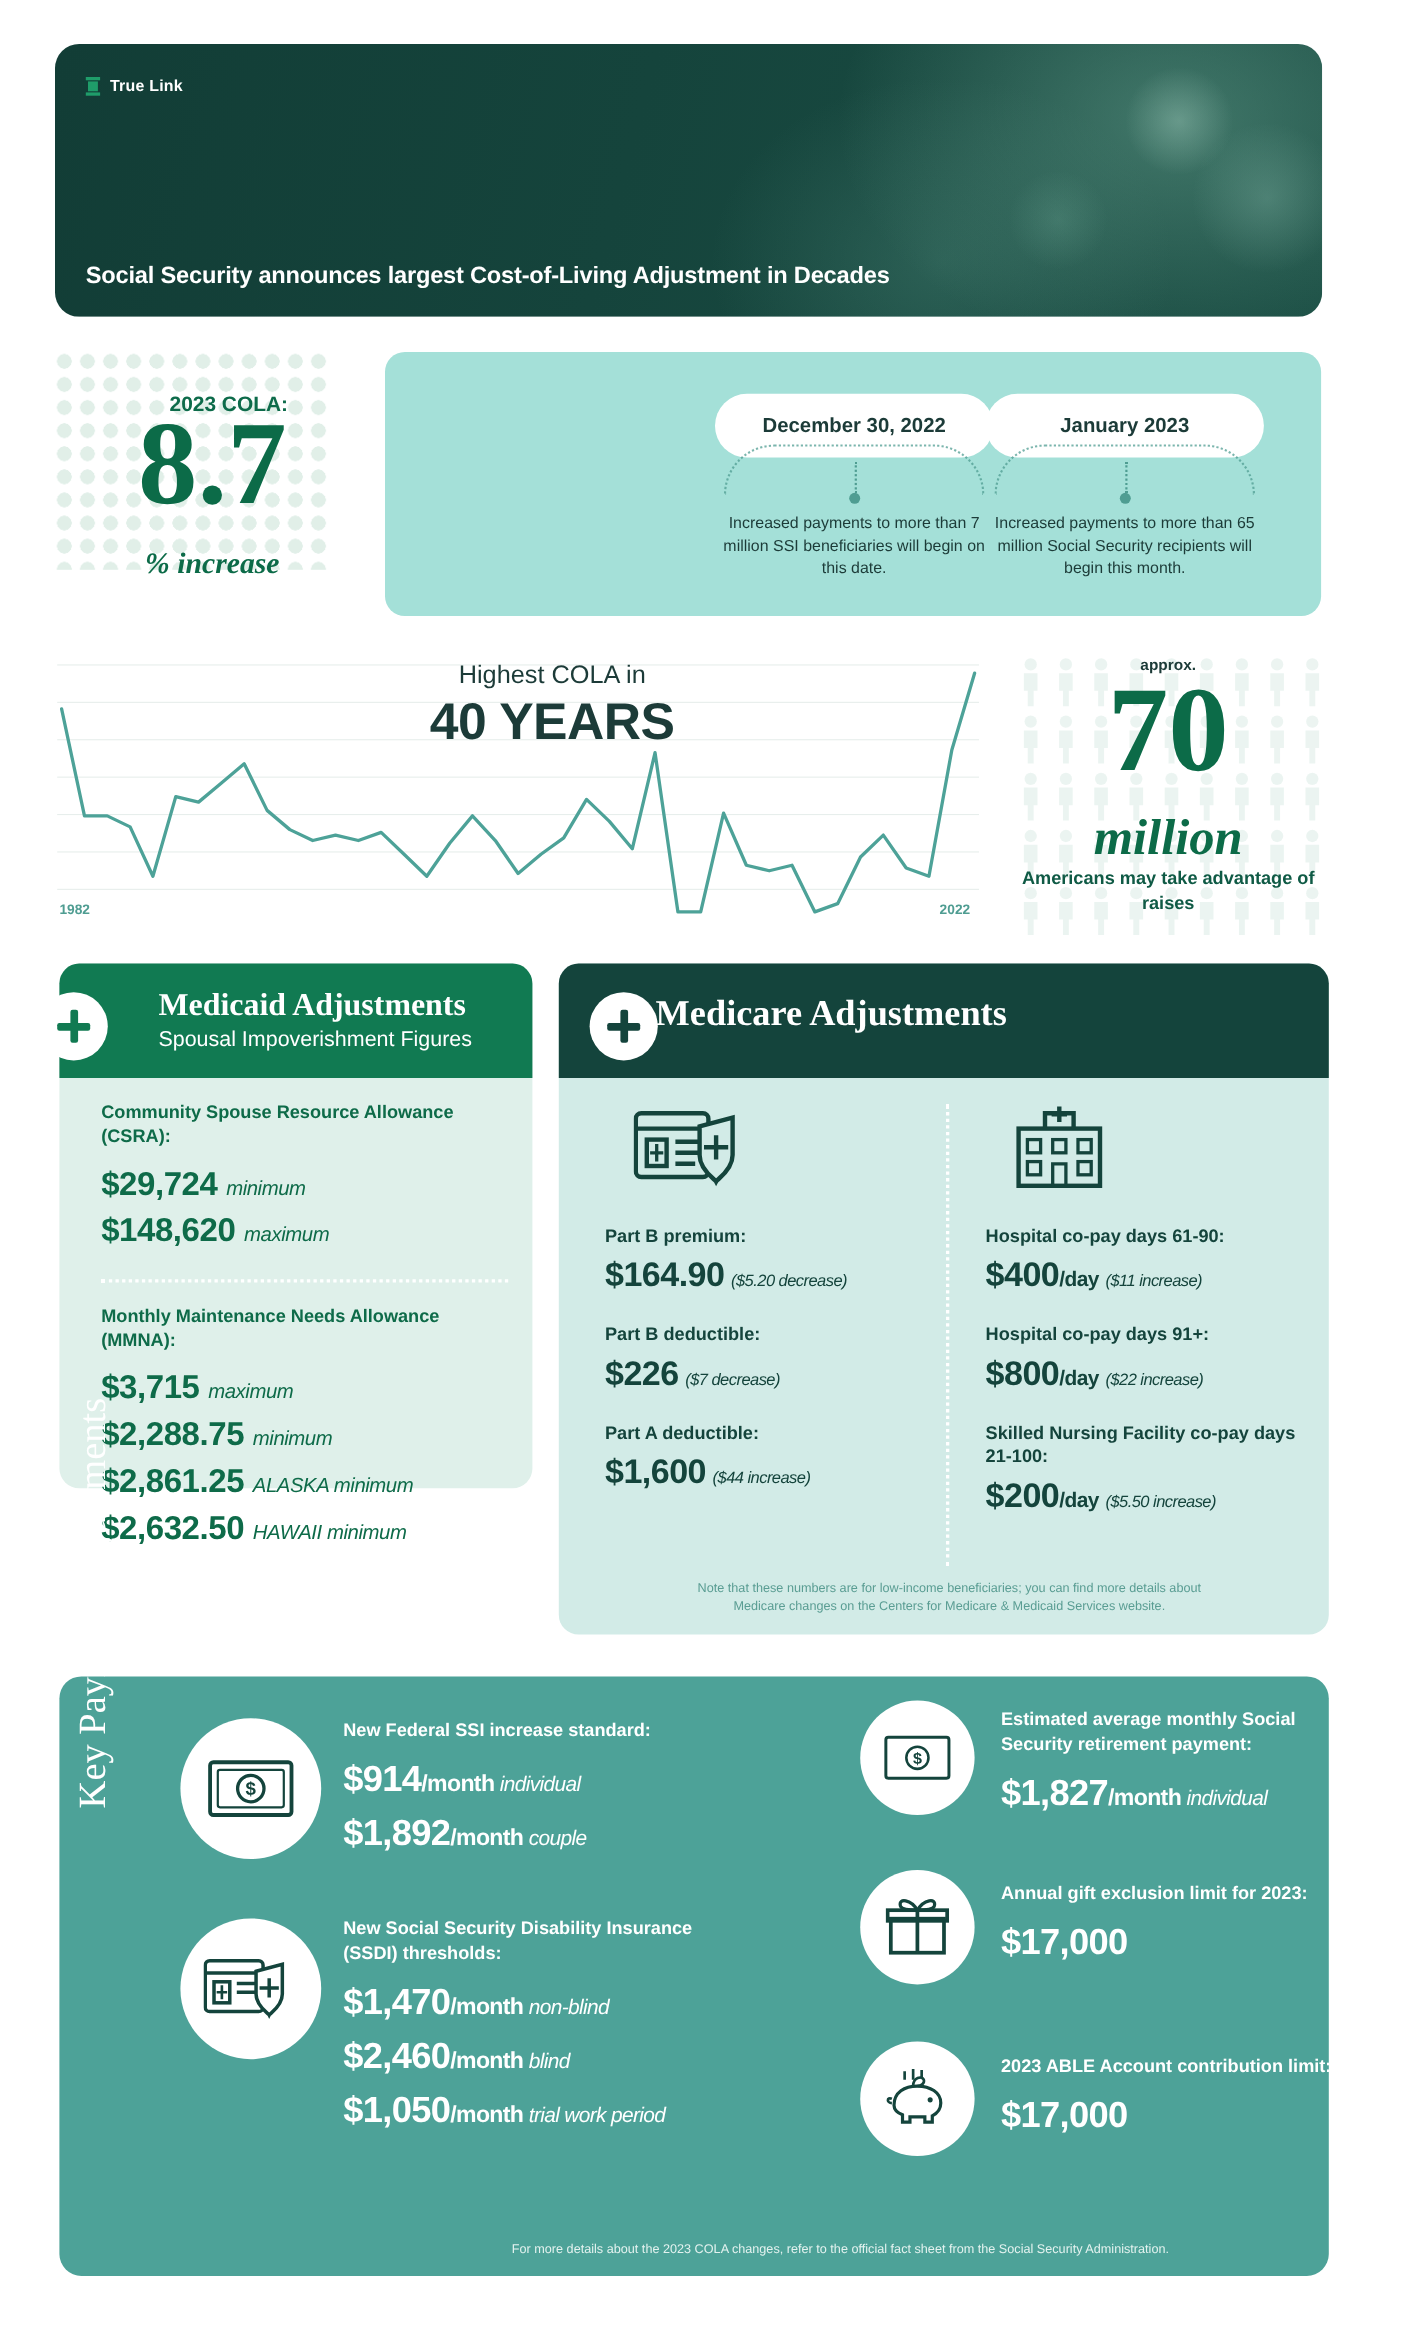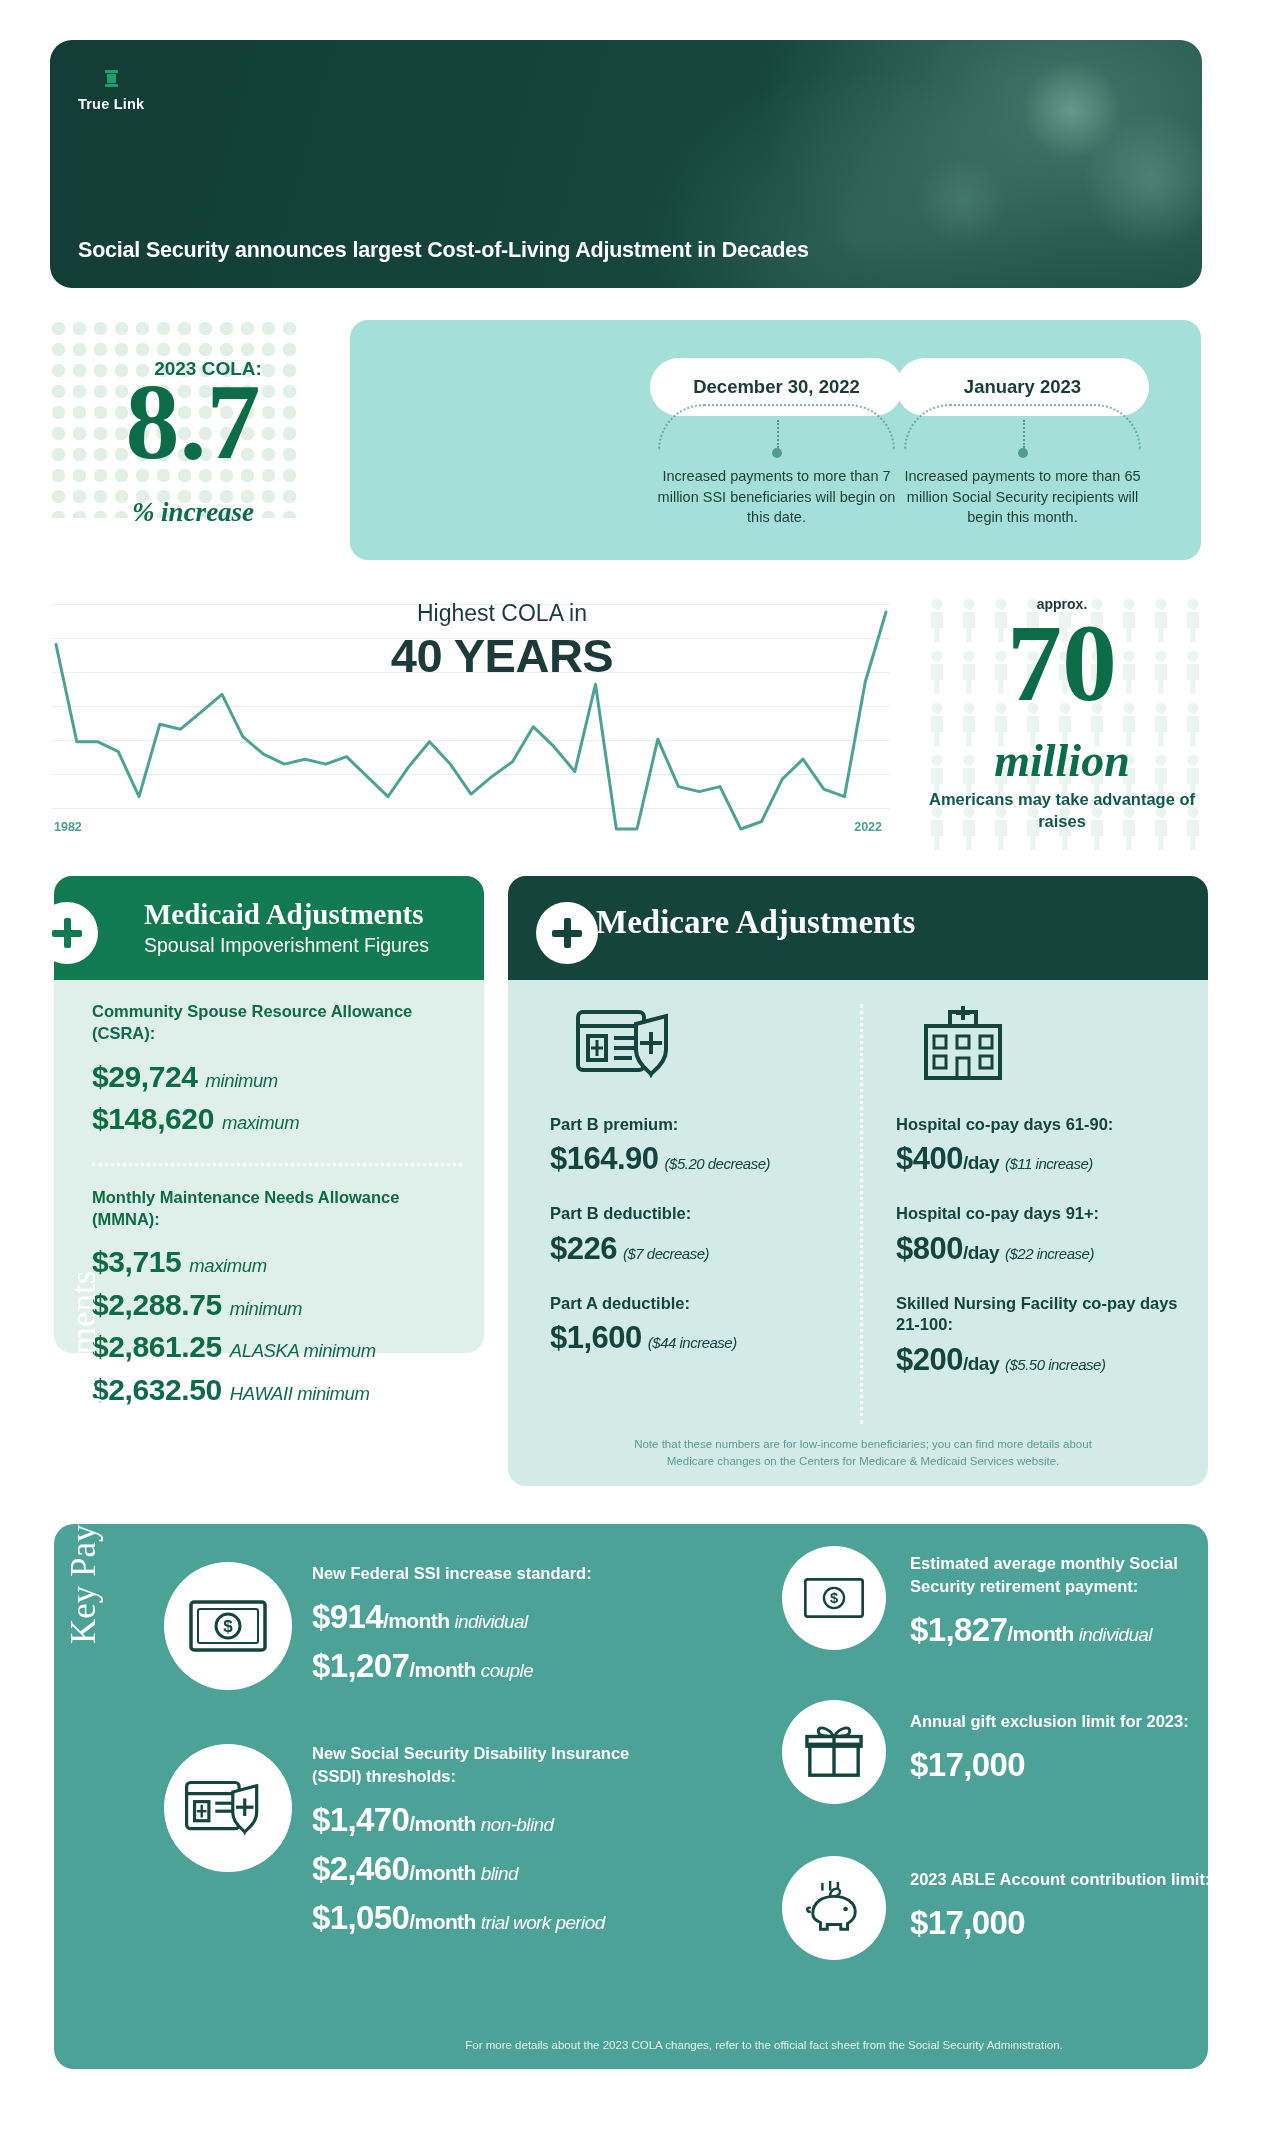--- a/index.html
+++ b/index.html
@@ -22,21 +22,21 @@
       radial-gradient(ellipse 300px 240px at 70% 80%, rgba(90,150,135,0.30) 0%, rgba(20,68,60,0.0) 70%),
       linear-gradient(105deg, #123d36 0%, #15443c 45%, #1c4f45 100%);
   }
   .header .photo-ghost {
     position: absolute; right: 0; top: 0; width: 430px; height: 248px;
     background:
       radial-gradient(circle 70px at 300px 70px, rgba(175,215,200,0.35) 0%, rgba(175,215,200,0) 70%),
       radial-gradient(circle 95px at 380px 140px, rgba(150,200,185,0.28) 0%, rgba(150,200,185,0) 72%),
       radial-gradient(circle 60px at 190px 160px, rgba(130,190,170,0.20) 0%, rgba(130,190,170,0) 75%);
   }
-  .brand { position: absolute; left: 78px; top: 70px; display: flex; align-items: center; gap: 9px; flex-direction: column; }
+  .brand { position: absolute; left: 78px; top: 70px; display: flex; align-items: flex-end; gap: 9px; }
   .brand-mark { width: 13px; height: 17px; position: relative; }
   .brand-mark i { position:absolute; left:0; width:13px; background:#1f9d6a; display:block; }
   .brand-mark i.t { top:0; height:3px; }
   .brand-mark i.m { top:4px; height:9px; left:2px; width:9px; }
   .brand-mark i.b { bottom:0; height:3px; }
   .brand-text { color:#ffffff; font-size:14.5px; font-weight:700; letter-spacing:.2px; }
 
   .h-title {
     position: absolute; left: 78px; top: 104px; width: 820px;
     font-family: "Liberation Serif", serif;
@@ -393,21 +393,21 @@
         <circle cx="40" cy="27" r="12" fill="none" stroke="#14443c" stroke-width="3"></circle>
         <text x="40" y="33" font-size="17" font-weight="bold" text-anchor="middle" fill="#14443c" font-family="Liberation Sans, sans-serif">$</text>
       </svg>
     </div>
     <div style="position:absolute;left:258px;top:38px;width:300px">
       <div class="kp-lbl">New Federal SSI increase standard:</div>
       <div class="kp-val">
         <span>$914</span><span class="slash">/month</span><span class="it">individual</span>
       </div>
       <div class="kp-val">
-        <span>$1,207</span><span class="slash">/month</span><span class="it">couple</span>
+        <span>$1,892</span><span class="slash">/month</span><span class="it">couple</span>
       </div>
     </div>
 
     <div class="kp-circle" style="left:110px;top:220px;width:128px;height:128px">
       <svg width="86" height="62" viewBox="0 0 108 76">
         <rect x="2" y="6" width="66" height="58" rx="5" fill="none" stroke="#14443c" stroke-width="4"></rect>
         <line x1="2" y1="20" x2="68" y2="20" stroke="#14443c" stroke-width="4"></line>
         <line x1="38" y1="32" x2="62" y2="32" stroke="#14443c" stroke-width="4"></line>
         <line x1="38" y1="42" x2="62" y2="42" stroke="#14443c" stroke-width="4"></line>
         <rect x="12" y="30" width="18" height="24" fill="none" stroke="#14443c" stroke-width="4"></rect>

